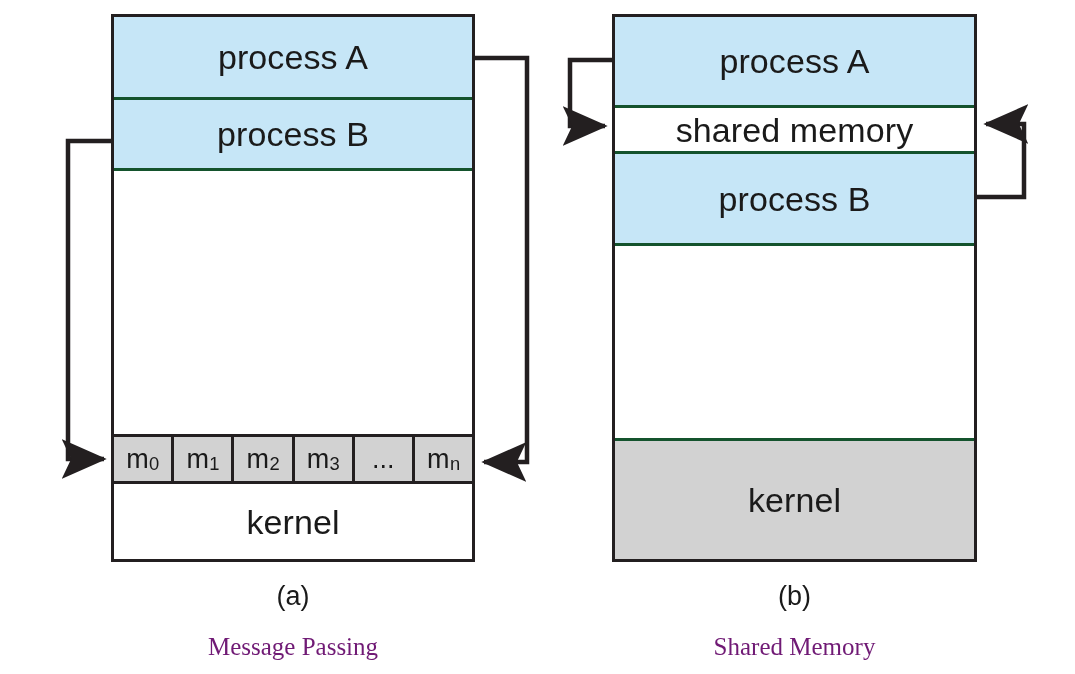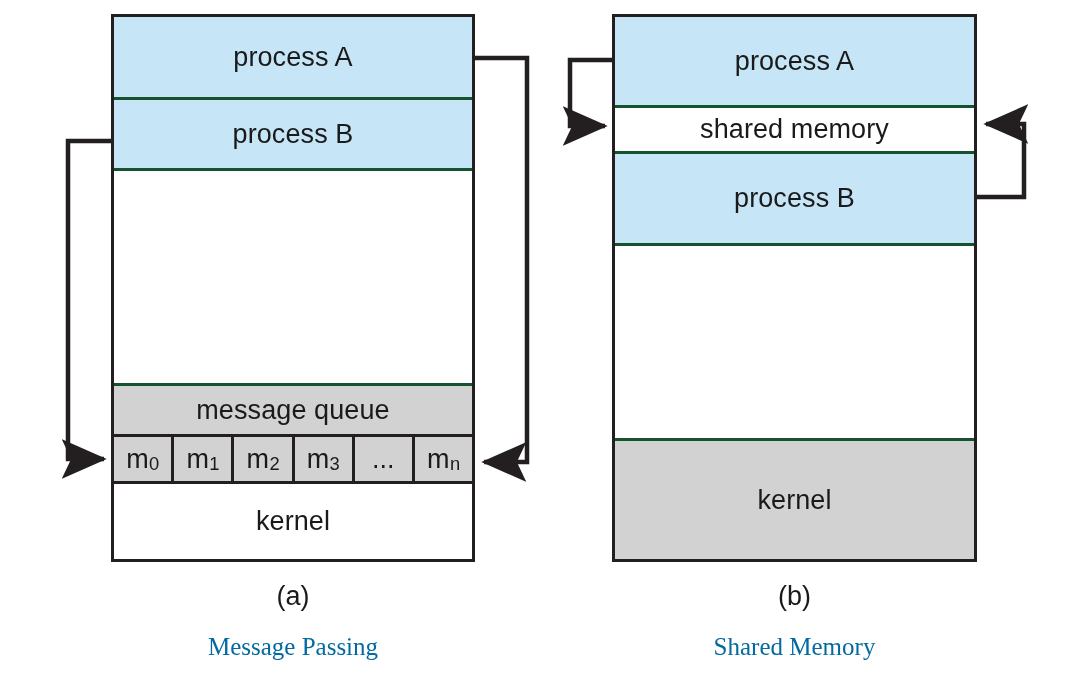--- a/index.html
+++ b/index.html
@@ -33,21 +33,21 @@
   }
 
   .row {
     position: absolute;
     left: 0;
     right: 0;
     box-sizing: border-box;
     display: flex;
     align-items: center;
     justify-content: center;
-    font-size: 27px;
+    font-size: 34px;
     line-height: 1;
     color: #1a1a1a;
     letter-spacing: 0.1px;
   }
 
   .row.blue   { background: #c6e6f7; }
   .row.gray   { background: #d2d2d2; }
   .row.white  { background: #ffffff; }
 
   .row.divider-top    { border-top: 3px solid #14532d; }
@@ -102,21 +102,21 @@
     font-size: 27px;
     line-height: 1;
     color: #1a1a1a;
     font-family: "Liberation Sans", sans-serif;
   }
   .caption-name {
     position: absolute;
     text-align: center;
     font-size: 25px;
     line-height: 1;
-    color: #0369a1;
+    color: #701a75;
     font-family: "Liberation Serif", serif;
   }
 </style>
 </head>
 <body>
 
 <div class="figure">
 
   <div class="stack" style="left:111px; top:14px; width:364px; height:548px;">
 
@@ -125,23 +125,20 @@
     </div>
 
     <div class="row blue divider-top" style="top:80px; height:71px;">
       <span>process B</span>
     </div>
 
     <div class="row white divider-top" style="top:151px; height:215px;">
       <span></span>
     </div>
 
-    <div class="row gray divider-top" style="top:366px; height:51px;">
-      <span>message queue</span>
-    </div>
 
     <div class="cells" style="top:417px; height:50px;">
       <div class="cell">
         <span>m</span>
           <sub>0</sub>
       </div>
       <div class="cell">
         <span>m</span>
           <sub>1</sub>
       </div>

